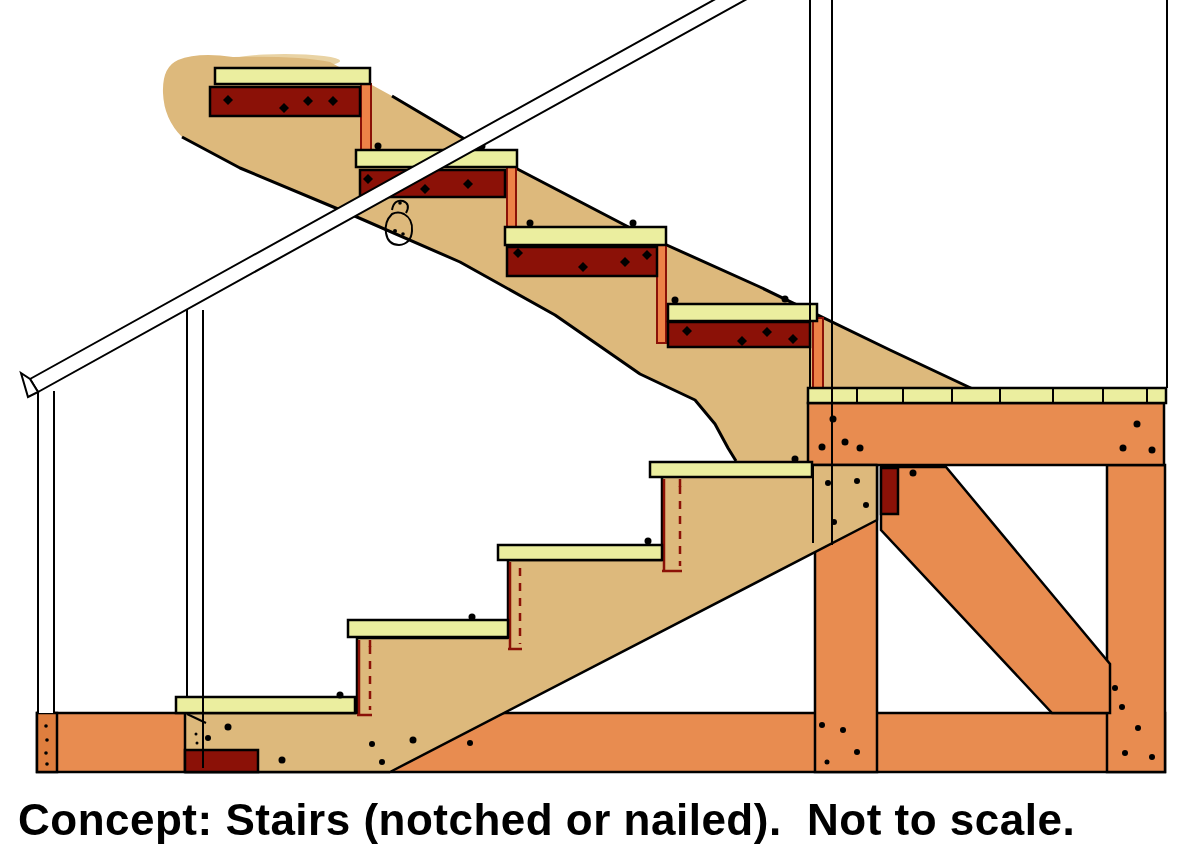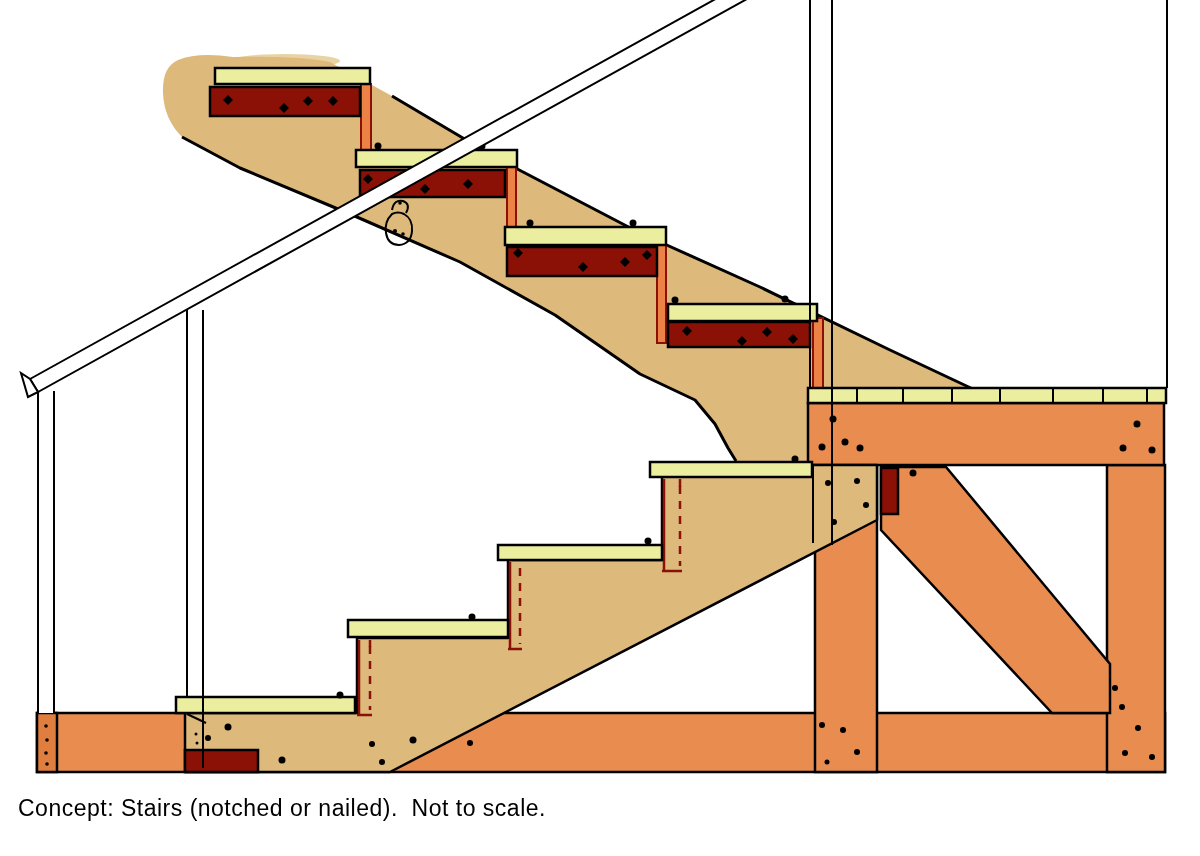--- a/index.html
+++ b/index.html
@@ -3,21 +3,21 @@
 <meta charset="utf-8">
 <style>
   :root{
     --bg:#ffffff; --tan:#DDB97C; --tan_light:#E9D3A4; --tread_yellow:#EBEE9F;
     --maroon:#8B1107; --orange:#E88C50; --orange_cap:#DF7E3E; --riser_orange:#ED8247; --ink:#000000;
   }
   html,body{margin:0;padding:0;background:#fff;}
   .stage{position:relative;width:1200px;height:856px;background:var(--bg);overflow:hidden;
          font-family:"Liberation Sans", sans-serif;}
   .stage svg{position:absolute;left:0;top:0;}
-  .caption{position:absolute;left:18px;top:795px;font-size:23px;font-weight:normal;color:var(--ink);
+  .caption{position:absolute;left:18px;top:795px;font-size:44px;font-weight:bold;color:var(--ink);
            white-space:pre;letter-spacing:0.5px;}
   
   .tan{fill:var(--tan);}
   .tanln{fill:none;stroke:var(--ink);stroke-width:3;stroke-linejoin:round;}
   .tread{fill:var(--tread_yellow);stroke:var(--ink);stroke-width:2.5;}
   .cleat{fill:var(--maroon);stroke:var(--ink);stroke-width:2.5;}
   .riser{fill:var(--riser_orange);stroke:var(--maroon);stroke-width:2;}
   .wood{fill:var(--orange);stroke:var(--ink);stroke-width:2.5;}
   .woodcap{fill:var(--orange_cap);stroke:var(--ink);stroke-width:2.5;}
   .dot{fill:var(--ink);stroke:none;}

